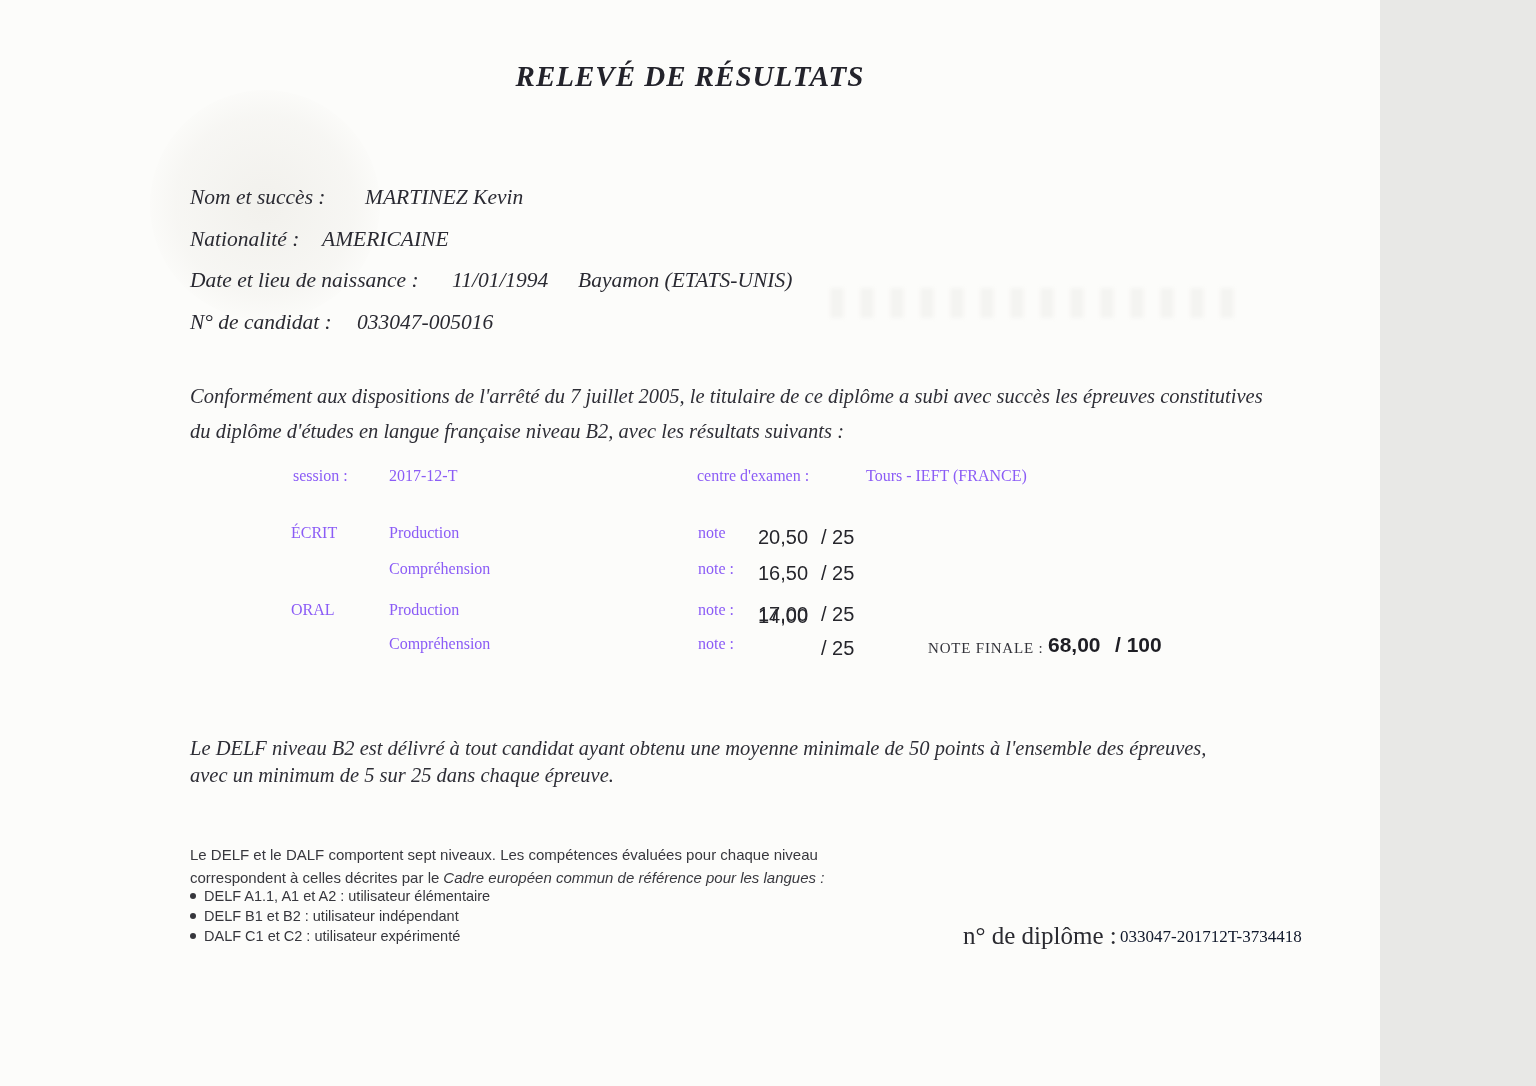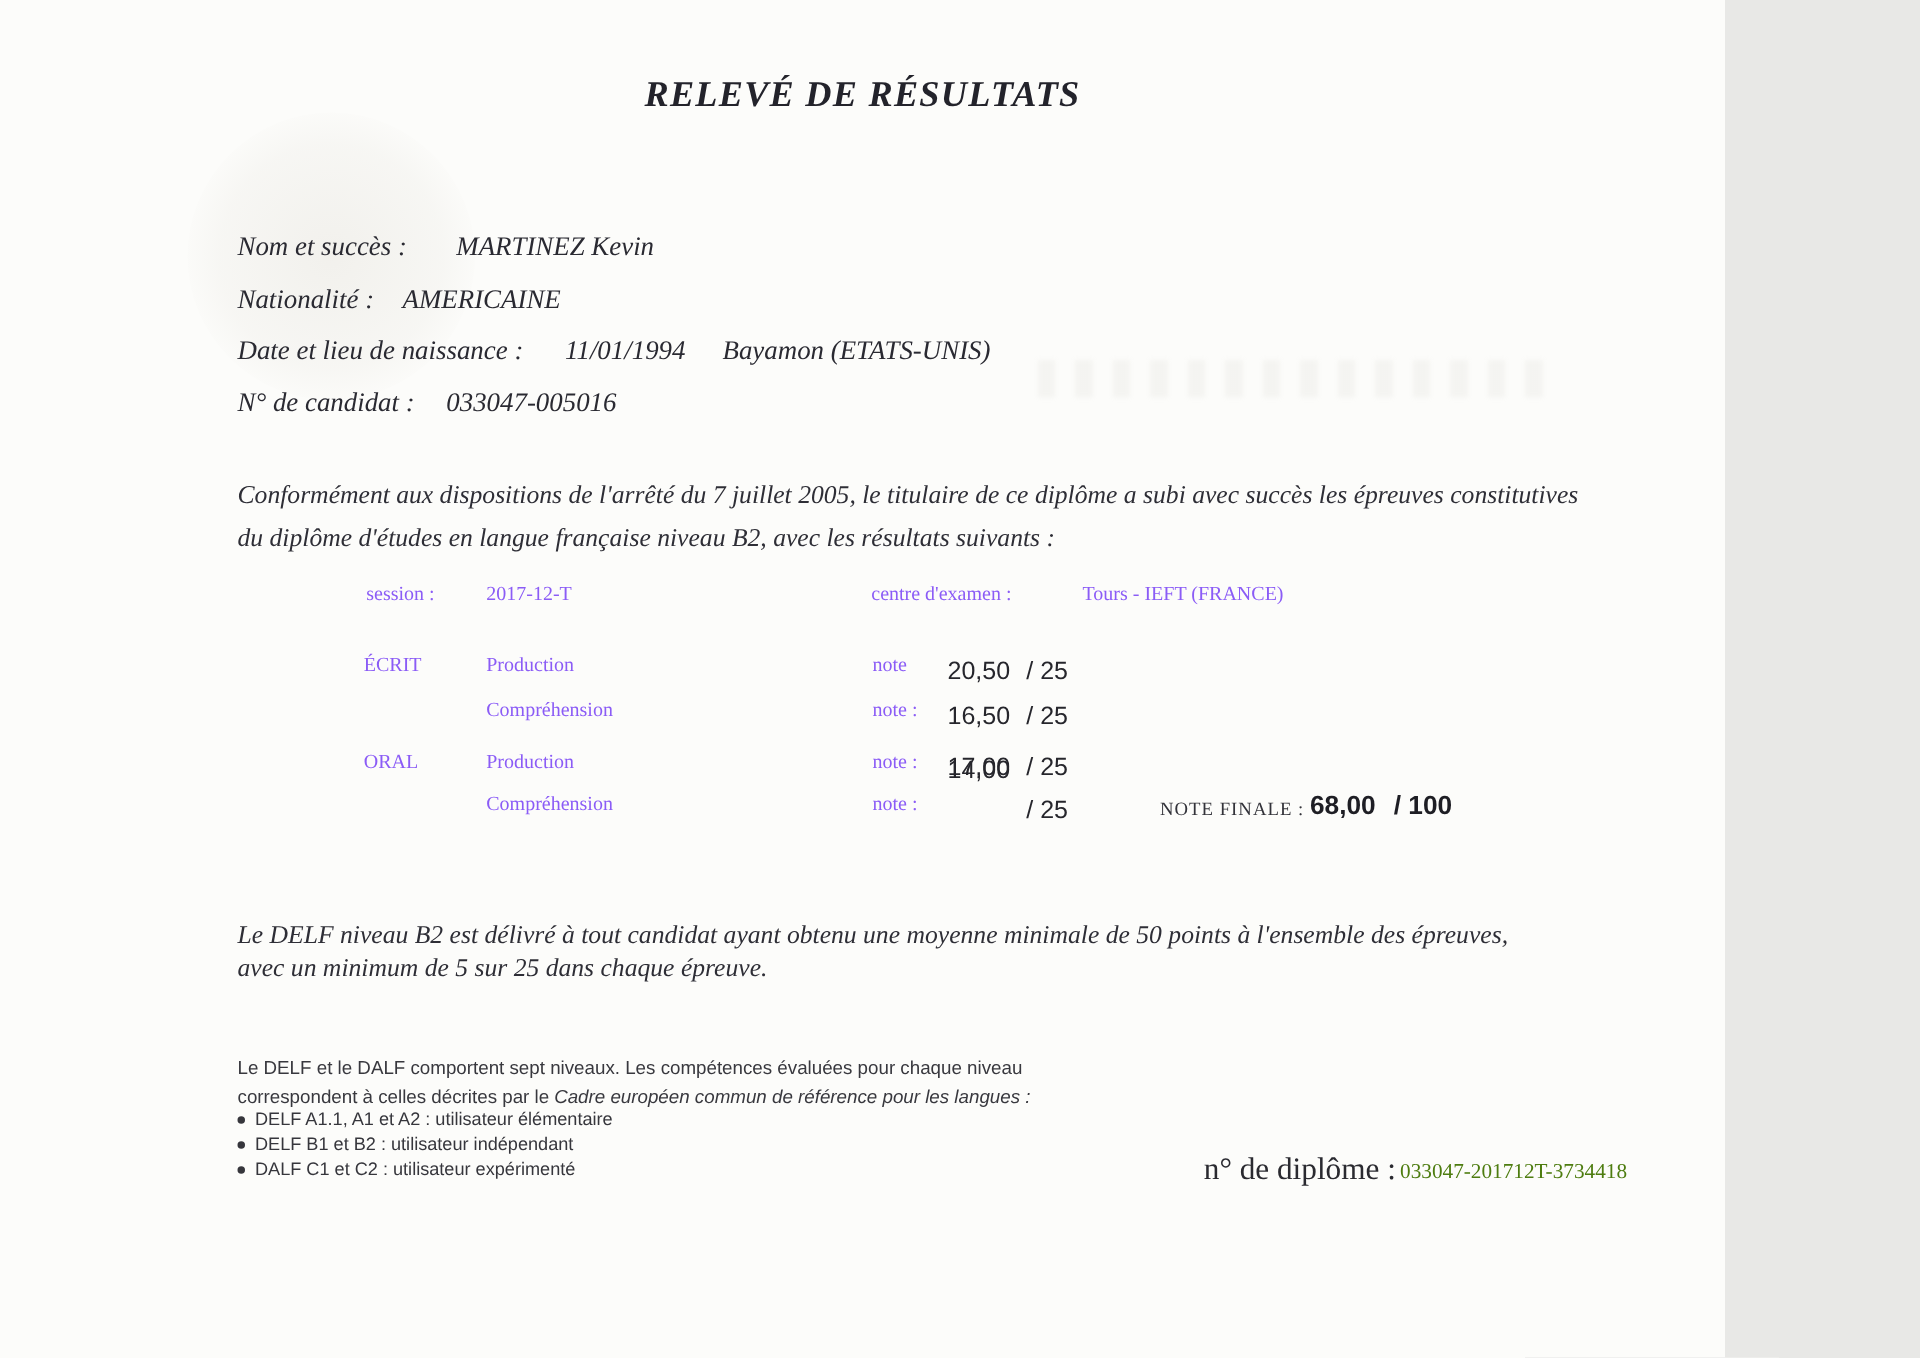--- a/index.html
+++ b/index.html
@@ -82,21 +82,21 @@
     flex: 0 0 auto;
   }
   .diploma-label {
     font-family: "Liberation Serif", serif;
     font-size: 25px;
     color: #2a2a30;
   }
   .diploma-value {
     font-family: "Liberation Serif", serif;
     font-size: 17px;
-    color: #4d7c0f;
+    color: #0f172a;
     padding-left: 40px;
   }
   .smudge {
     left: 150px; top: 90px;
     width: 230px; height: 230px;
     border-radius: 50%;
     background: radial-gradient(circle, rgba(205,200,188,0.22) 0%, rgba(210,206,196,0.12) 55%, rgba(252,252,250,0) 75%);
     pointer-events: none;
   }
   .ghost-text {

